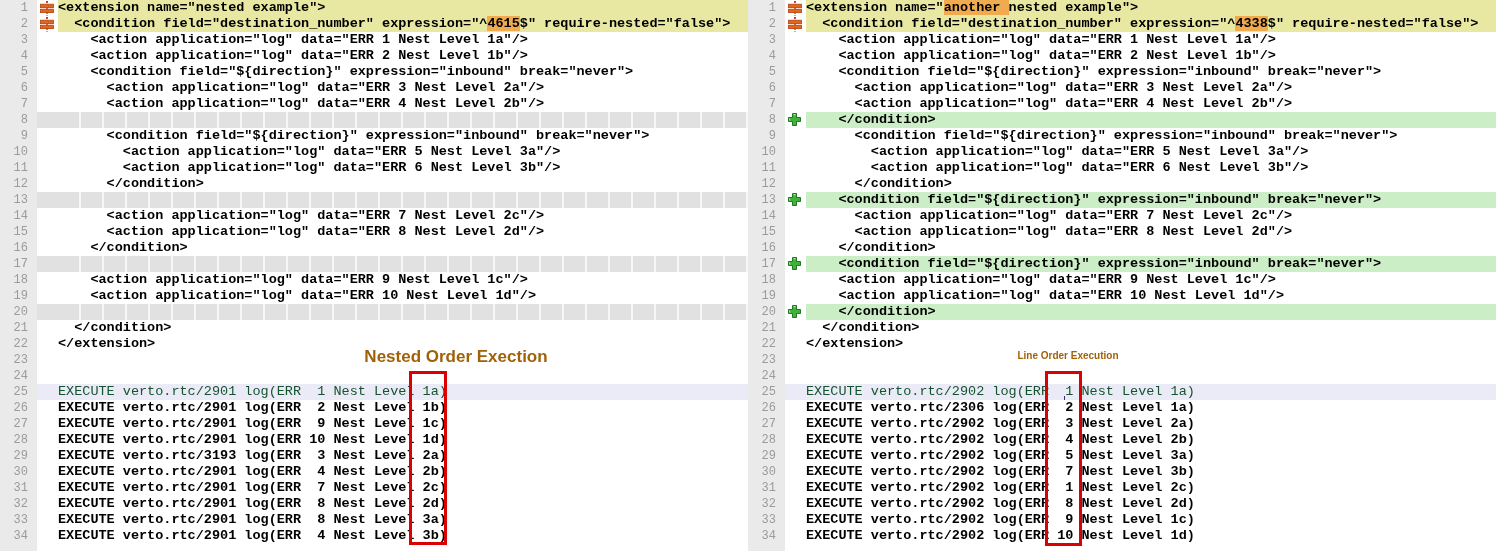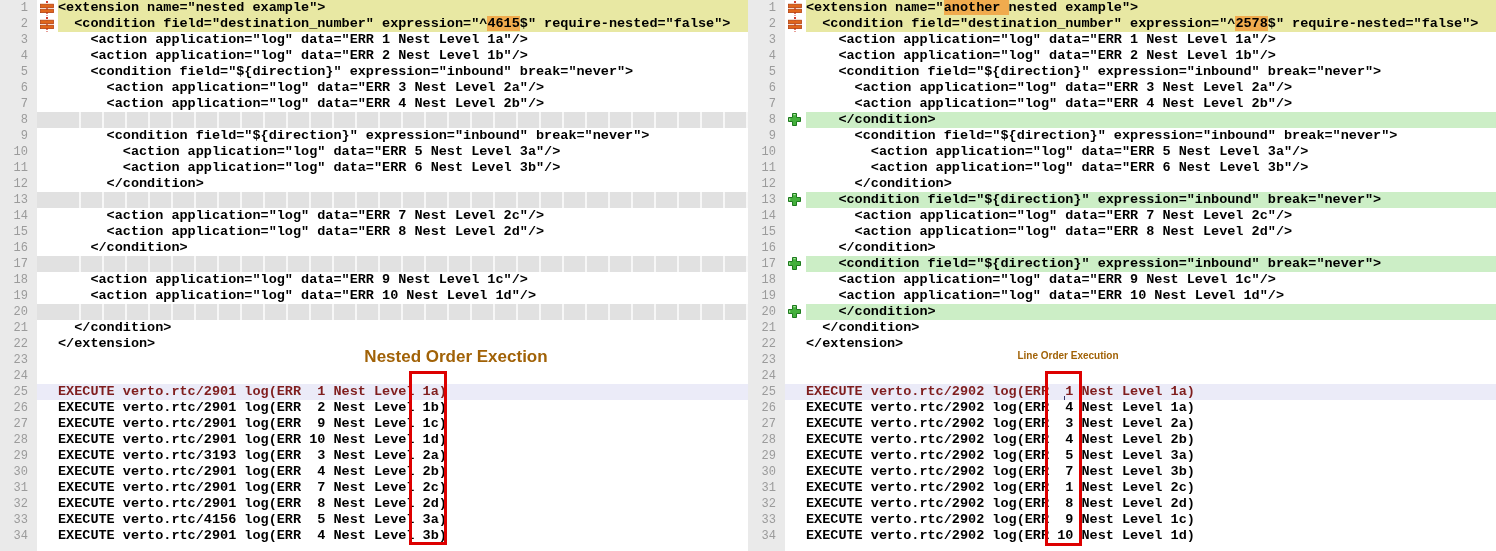--- a/index.html
+++ b/index.html
@@ -25,21 +25,21 @@
   .row.added .code{background:#cceec6;}
   .row.added .icon-cell{background:#ffffff;}
   .row.placeholder .icon-cell,
   .row.placeholder .code{
       background-color:#e1e1e1;
       background-image:repeating-linear-gradient(90deg,
           rgba(255,255,255,0) 0,rgba(255,255,255,0) 21px,
           rgba(248,248,248,.95) 21px,rgba(248,248,248,.95) 23px);}
   .row.selected .icon-cell,
   .row.selected .code{background:#ebebf8;}
-  .code.dim{color:#7f1d1d;font-weight:700;}
+  .code.dim{color:#14532d;font-weight:400;}
 
   .tok-hl{background:#f0ab4e;}
 
   .caret{display:inline-block;width:0;position:relative;}
   .caret::before{content:"";position:absolute;left:-1px;top:1px;width:1px;
                  height:13px;background:#333366;}
 
   .annotation-caption{position:absolute;color:#a16207;
       font-family:"Liberation Sans","DejaVu Sans",sans-serif;font-weight:700;
       text-align:center;width:220px;}
@@ -223,21 +223,21 @@
         <div class="code"><span>EXECUTE verto.rtc/2901 log(ERR  7 Nest Level 2c)</span></div>
       </div>
       <div class="row">
         <div class="num">32</div>
         <div class="icon-cell"></div>
         <div class="code"><span>EXECUTE verto.rtc/2901 log(ERR  8 Nest Level 2d)</span></div>
       </div>
       <div class="row">
         <div class="num">33</div>
         <div class="icon-cell"></div>
-        <div class="code"><span>EXECUTE verto.rtc/4156 log(ERR  5 Nest Level 3a)</span></div>
+        <div class="code"><span>EXECUTE verto.rtc/2901 log(ERR  8 Nest Level 3a)</span></div>
       </div>
       <div class="row">
         <div class="num">34</div>
         <div class="icon-cell"></div>
         <div class="code"><span>EXECUTE verto.rtc/2901 log(ERR  4 Nest Level 3b)</span></div>
       </div>
     </section>
   <section class="pane" id="pane-right">
       <div class="row changed">
         <div class="num">1</div>
@@ -252,21 +252,21 @@
       </div>
       <div class="row changed">
         <div class="num">2</div>
         <div class="icon-cell">
           <svg width="14" height="15" viewBox="0 0 14 15">
             <line x1="7" y1="0" x2="7" y2="15" stroke="#cc2b1d" stroke-width="1.8" stroke-dasharray="2 1.6"></line>
             <rect x="0.5" y="3.2" width="13" height="3.4" fill="#e0661c" stroke="#b54312" stroke-width="0.8"></rect>
             <rect x="0.5" y="8.2" width="13" height="3.4" fill="#e0661c" stroke="#b54312" stroke-width="0.8"></rect>
           </svg>
         </div>
-        <div class="code"><span>  &lt;condition field="destination_number" expression="^</span><span class="tok-hl">2578</span><span>$" require-nested="false"&gt;</span></div>
+        <div class="code"><span>  &lt;condition field="destination_number" expression="^</span><span class="tok-hl">4338</span><span>$" require-nested="false"&gt;</span></div>
       </div>
       <div class="row">
         <div class="num">3</div>
         <div class="icon-cell"></div>
         <div class="code"><span>    &lt;action application="log" data="ERR 1 Nest Level 1a"/&gt;</span></div>
       </div>
       <div class="row">
         <div class="num">4</div>
         <div class="icon-cell"></div>
         <div class="code"><span>    &lt;action application="log" data="ERR 2 Nest Level 1b"/&gt;</span></div>
@@ -392,21 +392,21 @@
         <div class="code"></div>
       </div>
       <div class="row selected">
         <div class="num">25</div>
         <div class="icon-cell"></div>
         <div class="code dim"><span>EXECUTE verto.rtc/2902 log(ERR  </span><span class="caret"></span><span>1 Nest Level 1a)</span></div>
       </div>
       <div class="row">
         <div class="num">26</div>
         <div class="icon-cell"></div>
-        <div class="code"><span>EXECUTE verto.rtc/2902 log(ERR  4 Nest Level 1a)</span></div>
+        <div class="code"><span>EXECUTE verto.rtc/2306 log(ERR  2 Nest Level 1a)</span></div>
       </div>
       <div class="row">
         <div class="num">27</div>
         <div class="icon-cell"></div>
         <div class="code"><span>EXECUTE verto.rtc/2902 log(ERR  3 Nest Level 2a)</span></div>
       </div>
       <div class="row">
         <div class="num">28</div>
         <div class="icon-cell"></div>
         <div class="code"><span>EXECUTE verto.rtc/2902 log(ERR  4 Nest Level 2b)</span></div>

